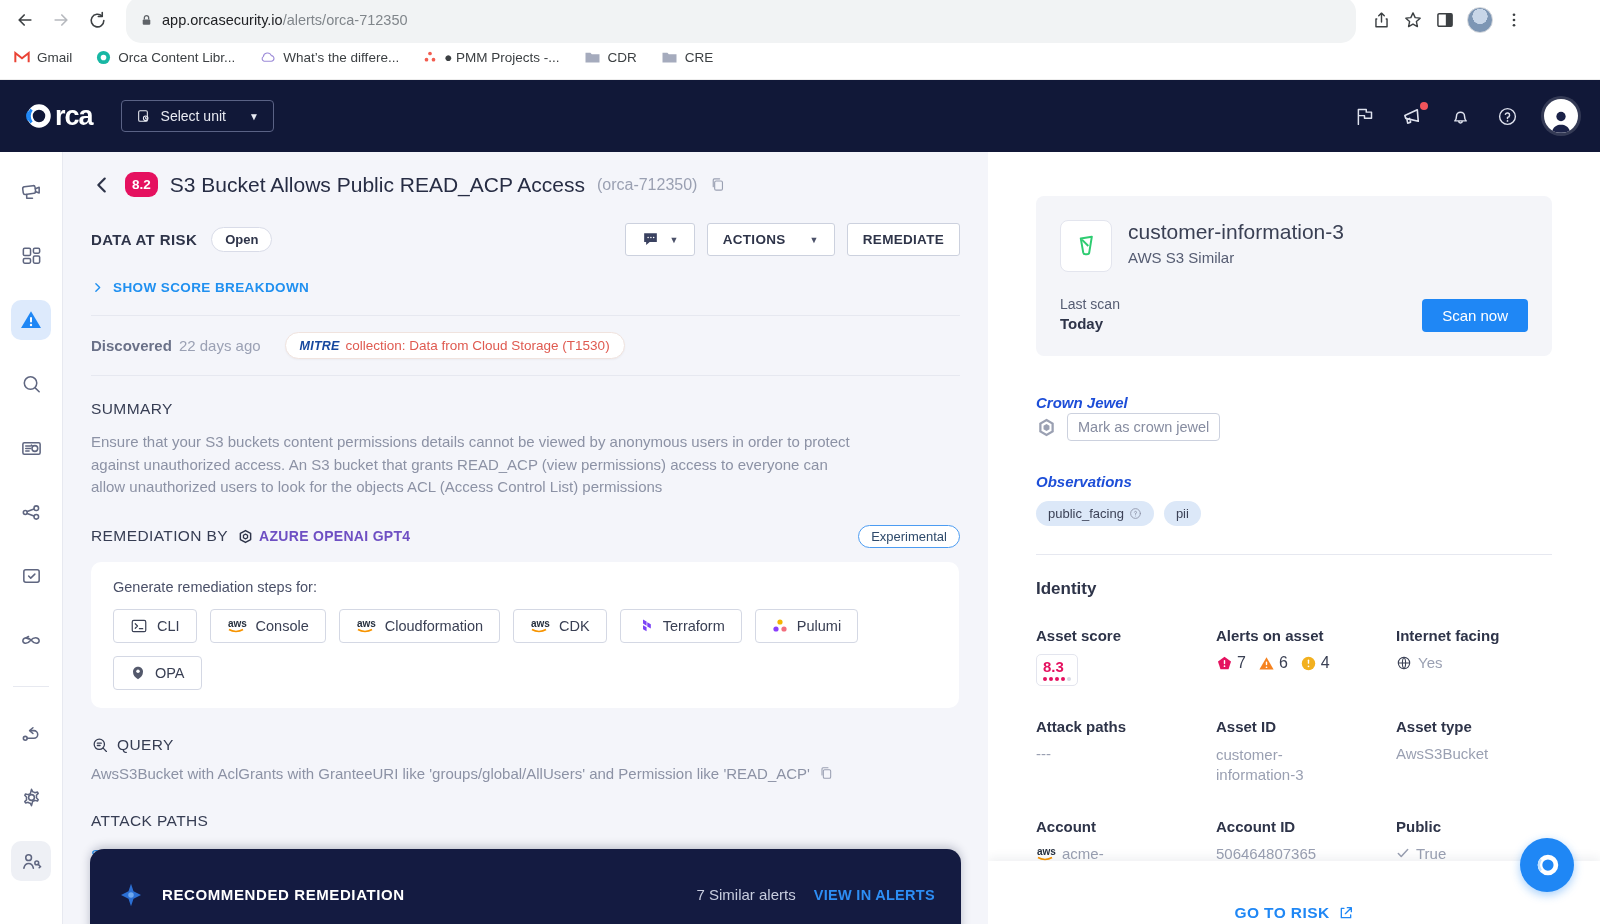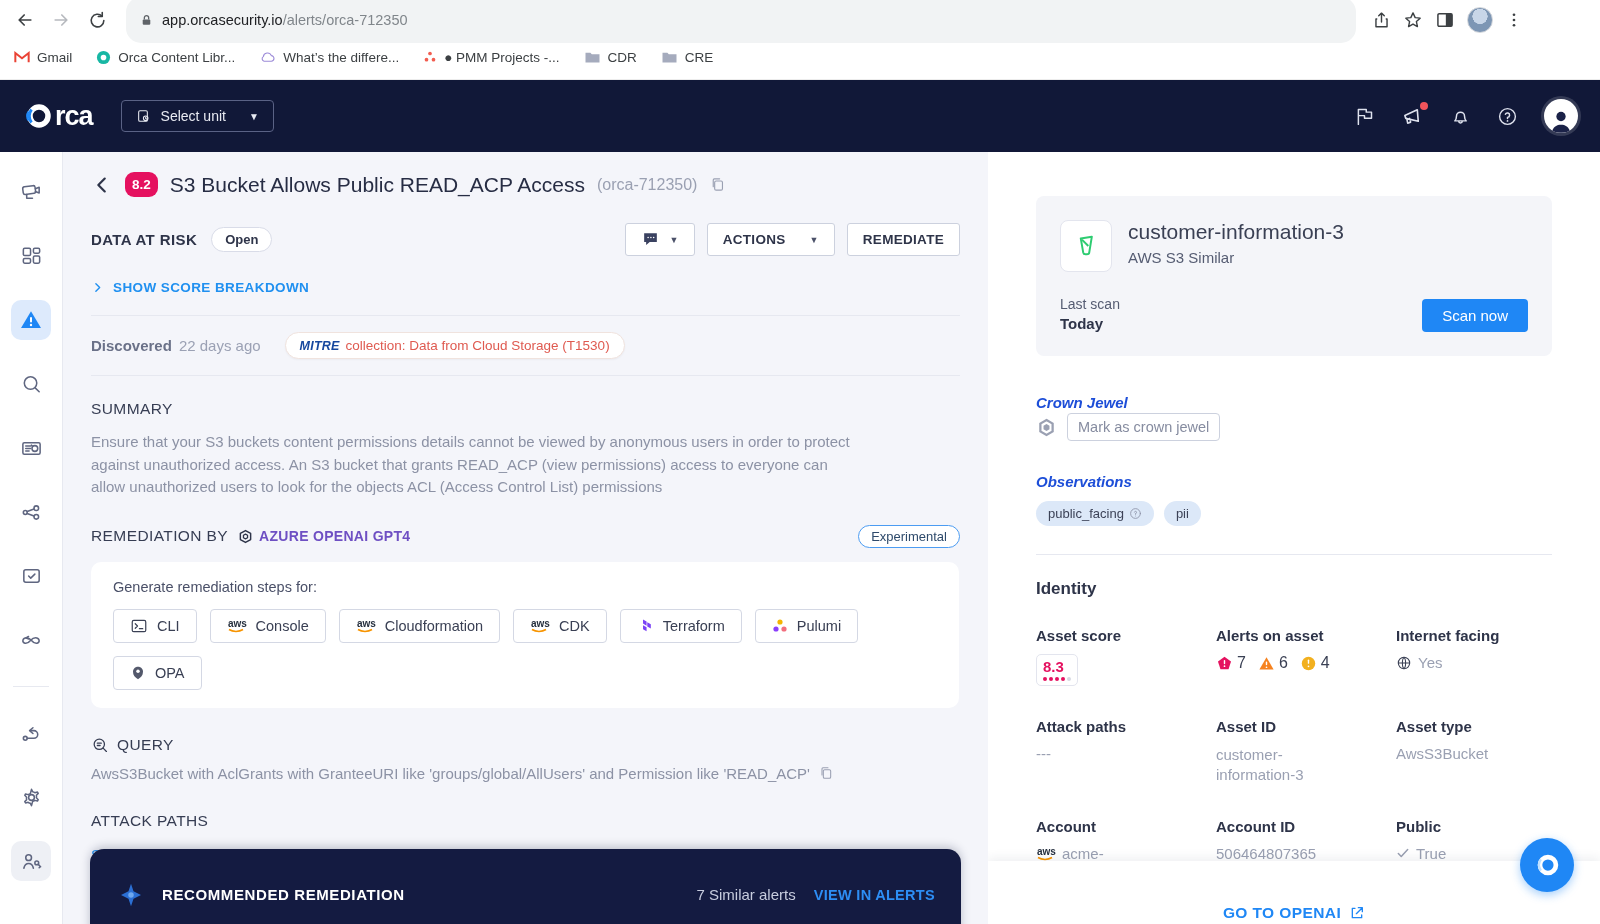--- a/index.html
+++ b/index.html
@@ -681,21 +681,21 @@
           <svg width="14" height="14" viewBox="0 0 24 24">
               <path class="ic" style="stroke:#9aa0b2;stroke-width:2.6" d="M4 13l5 5 11-12"></path>
             </svg>
           <span>True</span>
         </div>
       </div>
     </div>
 
     <div class="goto-bar">
       <span class="goto-link">
-        <span>GO TO OPENAI</span>
+        <span>GO TO RISK</span>
         <svg width="16" height="16" viewBox="0 0 24 24">
             <path class="ic" style="stroke:#1f87f5;stroke-width:2" d="M9 5H5v14h14v-4M14 4h6v6M20 4 11 13"></path>
           </svg>
       </span>
     </div>
   </div>
 </div>
 
 <div class="fab">
   <svg width="30" height="30" viewBox="0 0 32 32">

